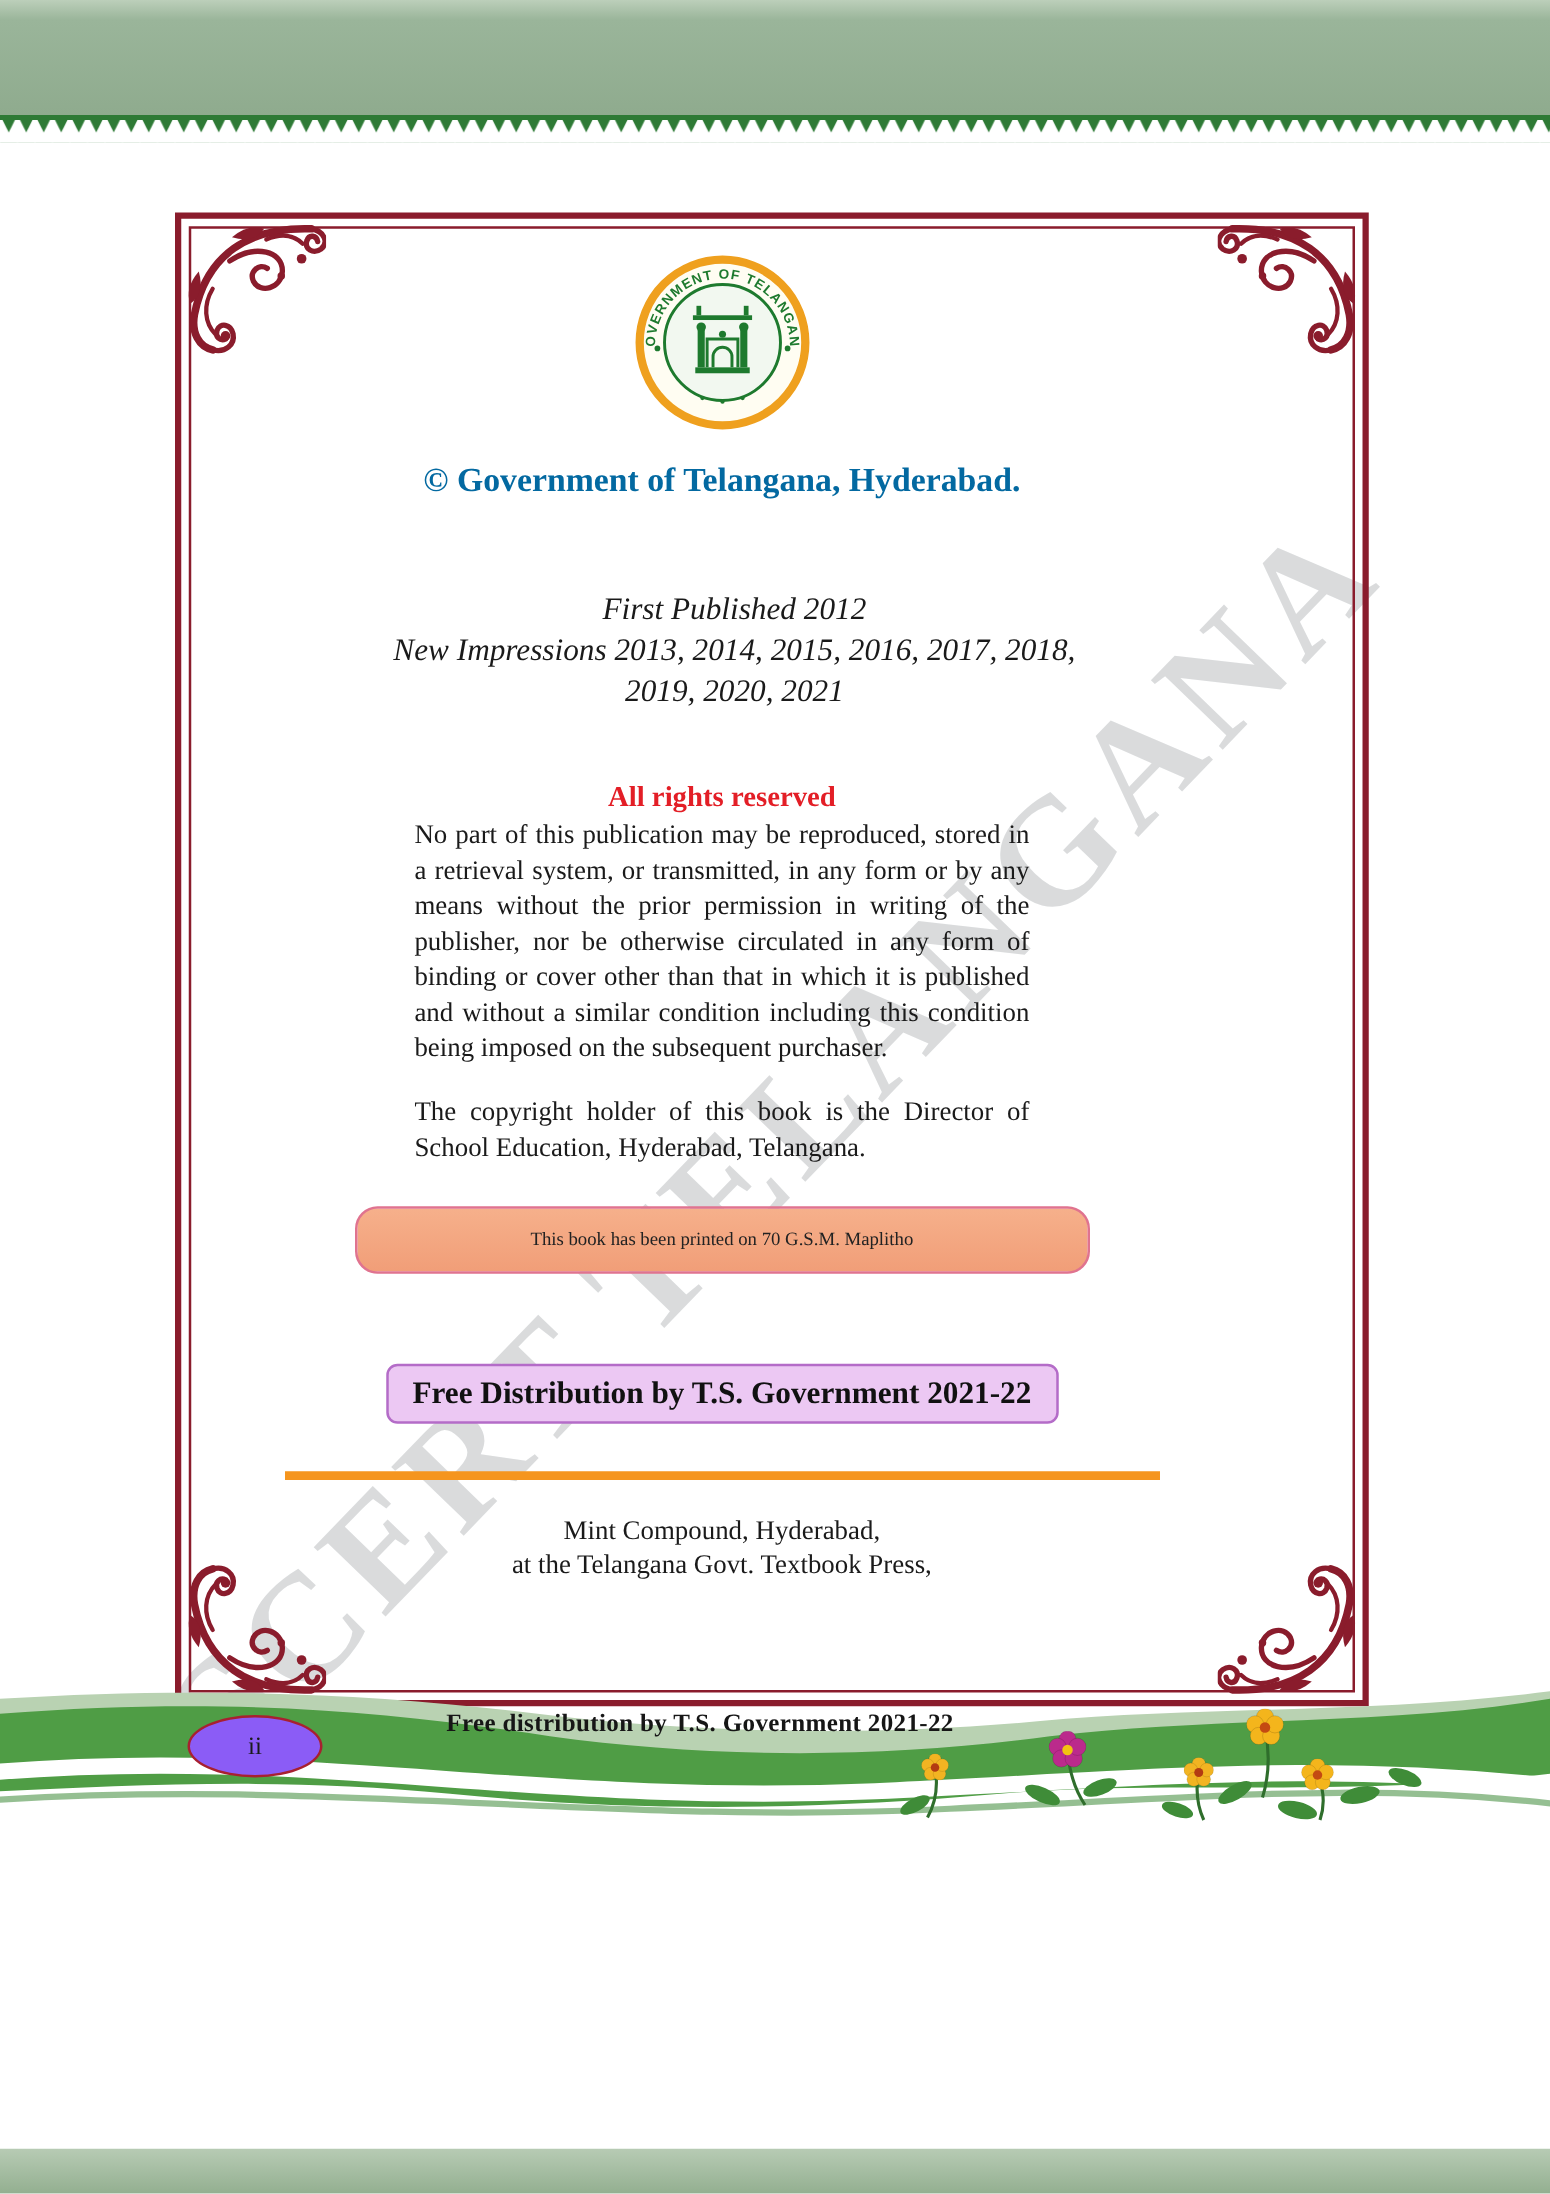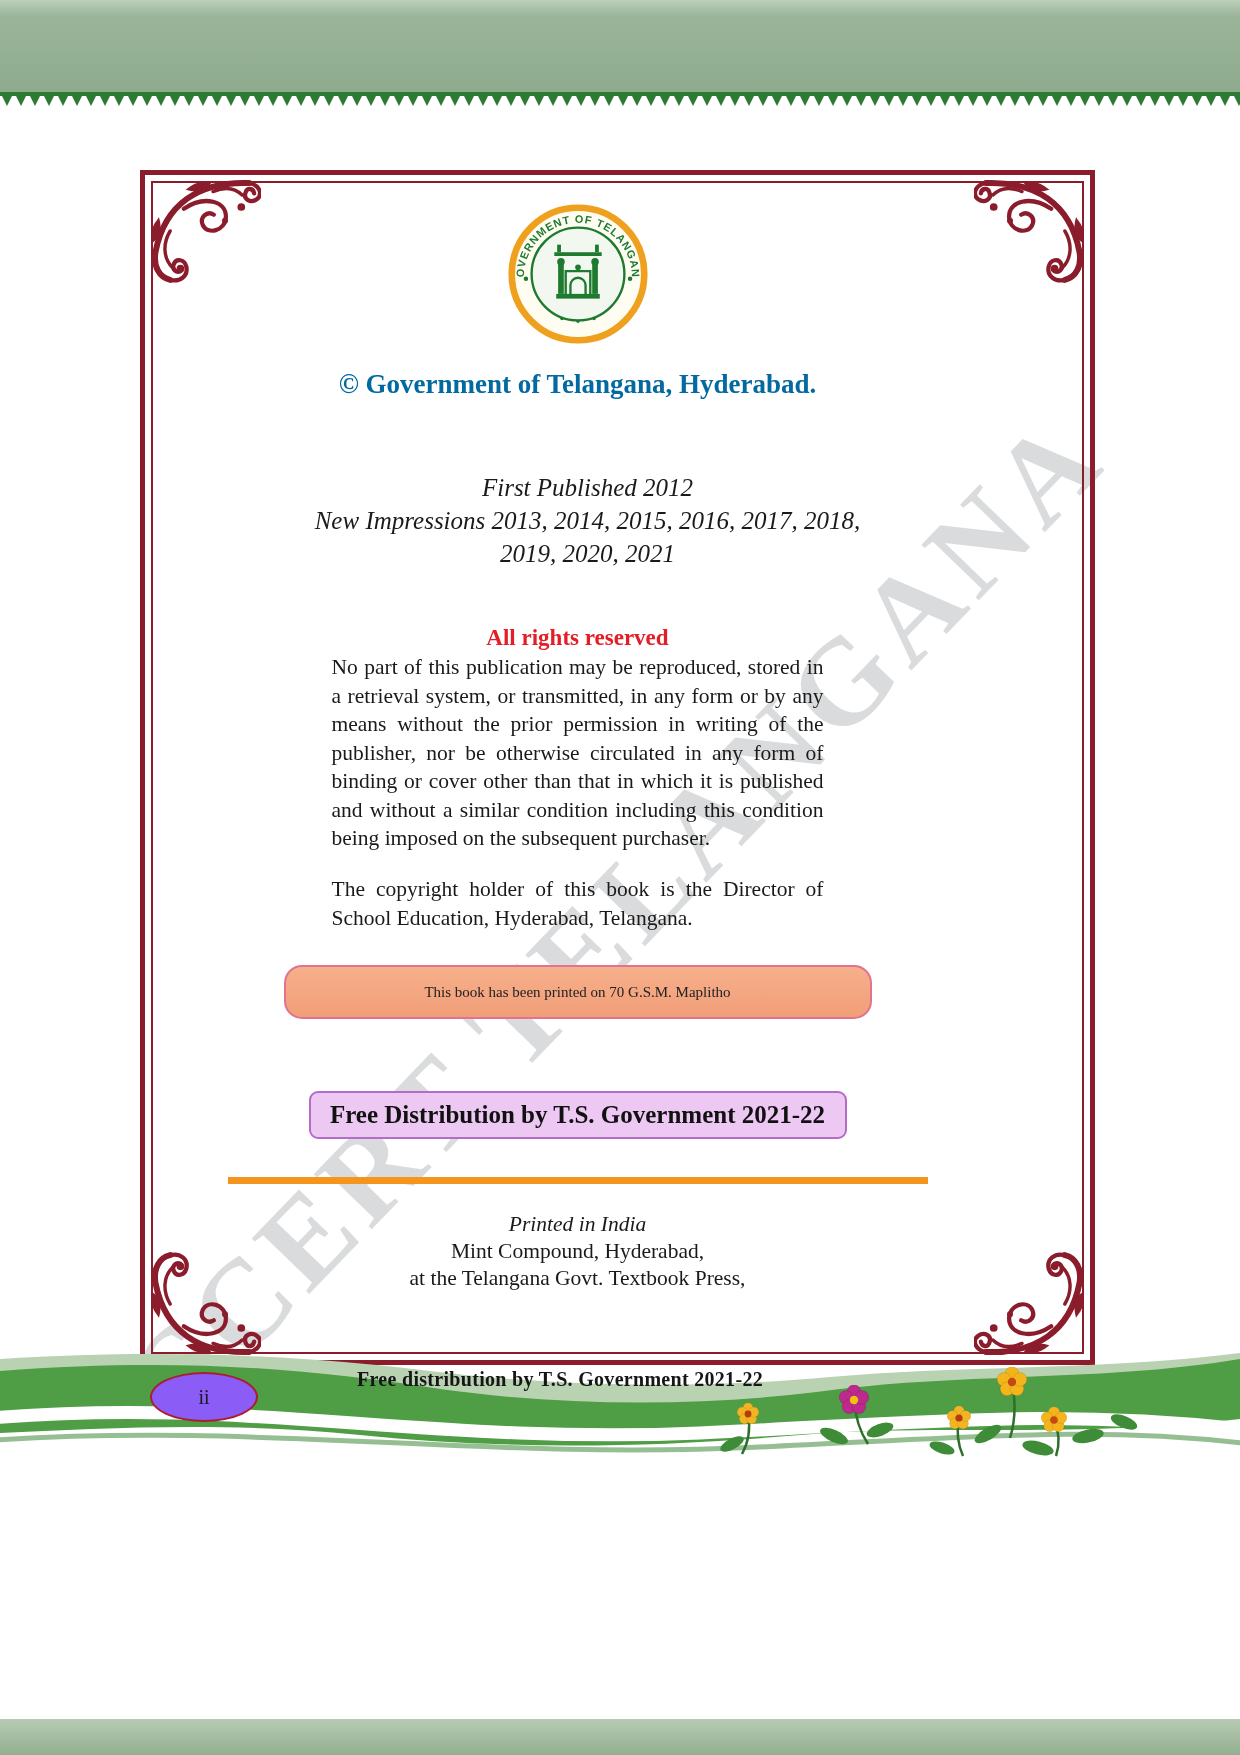--- a/index.html
+++ b/index.html
@@ -174,21 +174,20 @@
 
       <div class="centered salmon-box" style="top:790px;">
         <div>This book has been printed on 70 G.S.M. Maplitho</div>
       </div>
 
       <div class="centered purple-box">Free Distribution by T.S. Government 2021-22</div>
 
       <div class="orange-rule"></div>
 
       <div class="centered printed-block">
-        <div class="printed-in">Printed in India</div>
         <div>Mint Compound, Hyderabad,</div>
         <div>at the Telangana Govt. Textbook Press,</div>
       </div>
 
     </div>
   </div>
 
   <div class="footer-line">Free distribution by T.S. Government 2021-22</div>
 
   <div class="page-oval">

